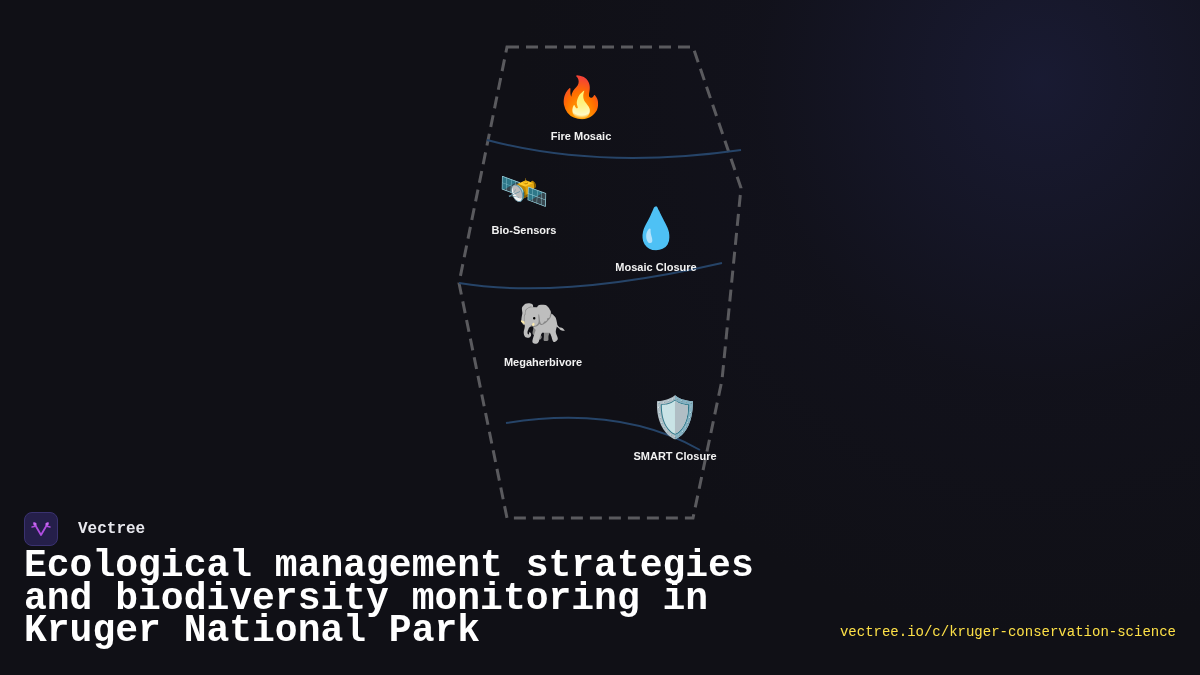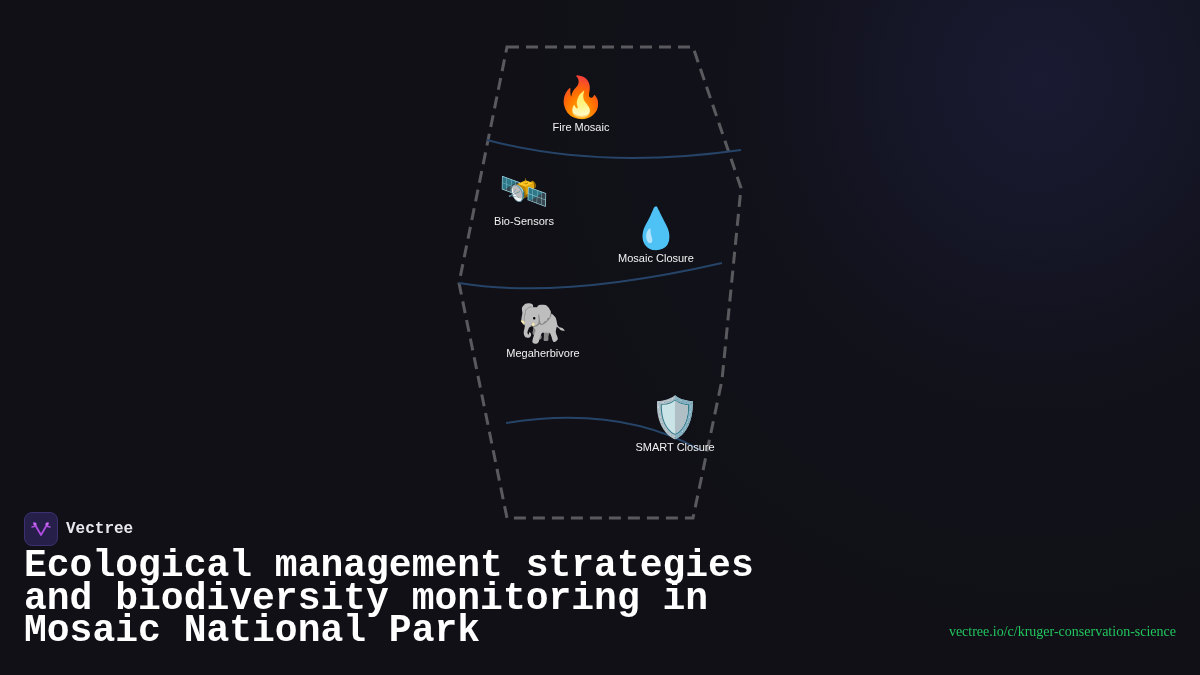--- a/index.html
+++ b/index.html
@@ -13,41 +13,42 @@
     background:
       radial-gradient(ellipse 520px 560px at 1040px 80px, rgba(28,30,60,0.75), rgba(20,20,36,0.35) 55%, rgba(16,16,22,0) 100%);
   }
   .diagram { position: absolute; left: 0; top: 0; width: 1200px; height: 675px; }
   .node {
     position: absolute; transform: translateX(-50%);
     display: flex; flex-direction: column; align-items: center;
   }
   .node .emoji { font-size: 40px; line-height: 46px; height: 46px; }
   .node .label {
-    font-size: 11px; color: #f2f2f2; margin-top: 1px; white-space: nowrap;
+    font-size: 11px; color: #f2f2f2; margin-top: 10px; white-space: nowrap;
     font-family: "Liberation Sans", sans-serif;
+    font-weight: bold;
   }
   .brand {
-    position: absolute; left: 24px; top: 512px; display: flex; align-items: center; gap: 8px;
+    position: absolute; left: 24px; top: 512px; display: flex; align-items: center; gap: 20px;
   }
   .brand-logo {
     width: 32px; height: 32px; border-radius: 8px; background: #251f4a;
     border: 1px solid #3a3270; display: flex; align-items: center; justify-content: center;
   }
   .brand-name {
     font-family: "Liberation Mono", monospace; font-weight: bold; font-size: 16px; color: #e8e8ee;
   }
   .title {
     position: absolute; left: 24px; top: 550px; width: 800px;
     font-family: "Liberation Mono", monospace; font-weight: bold;
     font-size: 38px; line-height: 32.5px; color: #ffffff; margin: 0;
   }
   .url {
     position: absolute; right: 24px; top: 624px;
-    font-family: Liberation Serif, serif; font-size: 14px; color: #22c55e;
+    font-family: Liberation Mono, monospace; font-size: 14px; color: #fde047;
   }
 </style>
 </head>
 <body>
 
 <div class="bg-glow"></div>
 
 <svg class="diagram" viewBox="0 0 1200 675" xmlns="http://www.w3.org/2000/svg">
   <path d="M507,47 L693,47 L741,188 L722,380 L693,518 L507,518 L459,283 Z" fill="none" stroke="#5a5a5e" stroke-width="3" stroke-dasharray="12,7"></path>
   <path d="M487,140 Q600,170 741,150" fill="none" stroke="#264468" stroke-width="2"></path>
@@ -85,15 +86,15 @@
     <svg width="20" height="20" viewBox="0 0 20 20">
       <path d="M3,4 L10,16 L17,4" fill="none" stroke="#b04de0" stroke-width="1.8" stroke-linecap="round" stroke-linejoin="round"></path>
       <path d="M5,7 L1,8 M15,7 L19,8" fill="none" stroke="#b04de0" stroke-width="1.4" stroke-linecap="round"></path>
       <circle cx="4" cy="5" r="1.6" fill="#c86af0"></circle>
       <circle cx="16" cy="5" r="1.6" fill="#c86af0"></circle>
     </svg>
   </div>
   <span class="brand-name">Vectree</span>
 </div>
 
-<h1 class="title">Ecological management strategies and biodiversity monitoring in Mosaic National Park</h1>
+<h1 class="title">Ecological management strategies and biodiversity monitoring in Kruger National Park</h1>
 
 <div class="url">vectree.io/c/kruger-conservation-science</div>
 
 </body></html>

